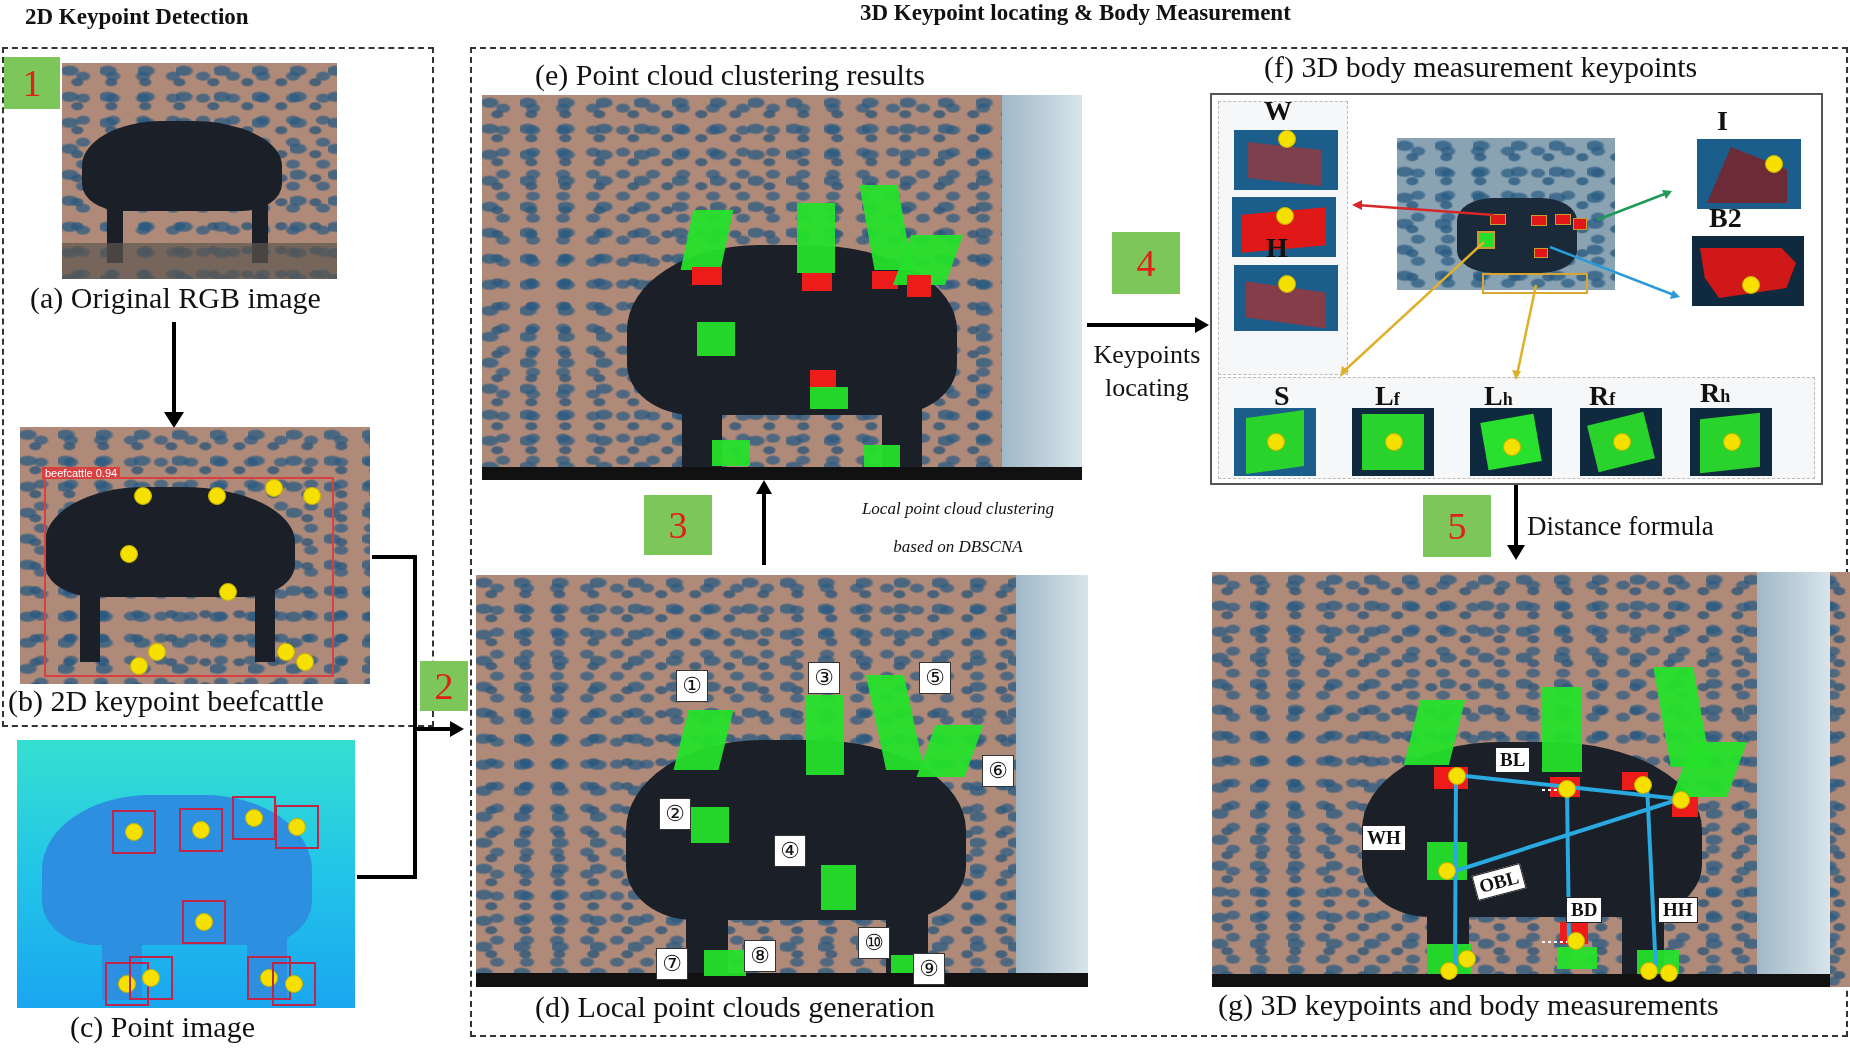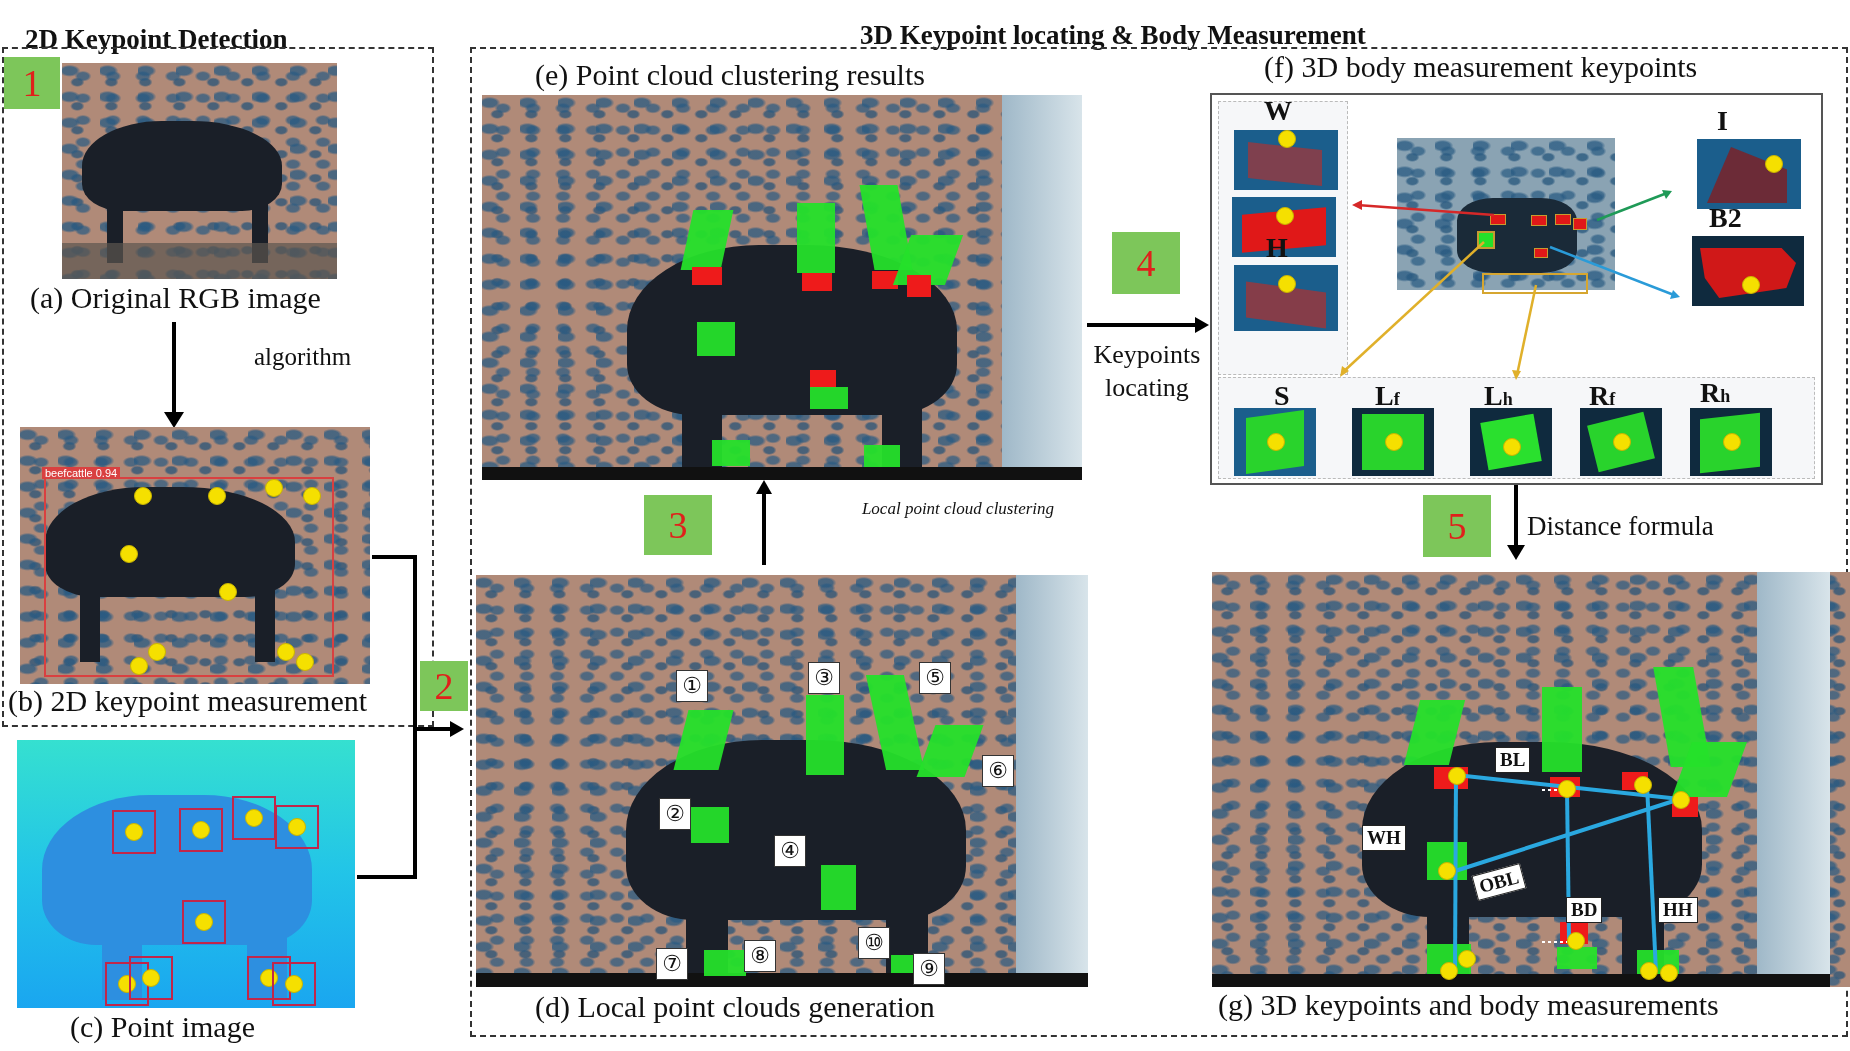--- a/index.html
+++ b/index.html
@@ -1,19 +1,19 @@
 <!DOCTYPE html>
 <html><head>
 <meta charset="utf-8">
 <style>
   html, body { margin:0; padding:0; background:#ffffff; }
   body { width:1850px; height:1051px; position:relative; overflow:hidden;
          font-family:"Liberation Serif","DejaVu Serif",serif; color:#111; }
   .abs { position:absolute; }
-  .section-title { font-weight:bold; font-size:27px; white-space:nowrap;margin-top:20px; }
+  .section-title { font-weight:bold; font-size:23px; white-space:nowrap; }
   .caption { font-size:30px; white-space:nowrap; }
   .dash-box { border:2px dashed #333; box-sizing:border-box; }
   .step { background:#7dc65a; color:#e0201b; font-size:38px; text-align:center;
           display:flex; align-items:center; justify-content:center; }
   .photo { overflow:hidden; }
   .brick { background:
       radial-gradient(ellipse 18px 10px at 20% 30%, rgba(40,90,130,.75) 40%, transparent 60%),
       radial-gradient(ellipse 14px 9px at 70% 60%, rgba(40,90,130,.7) 40%, transparent 60%),
       radial-gradient(ellipse 12px 8px at 45% 80%, rgba(30,80,120,.7) 40%, transparent 60%),
       #b08a78;
@@ -48,41 +48,40 @@
   <div class="abs cow" style="left:20px;top:58px;width:200px;height:90px;"></div>
   <div class="abs" style="left:45px;top:140px;width:16px;height:60px;background:#1a1f28;"></div>
   <div class="abs" style="left:190px;top:140px;width:16px;height:60px;background:#1a1f28;"></div>
   <div class="abs" style="left:0;top:180px;width:275px;height:36px;background:#5d564f;opacity:.7;"></div>
 </div>
 <div class="abs caption" style="left:30px;top:281px;">(a) Original RGB image</div>
 
 <div class="arrow-line" style="left:172px;top:322px;width:4px;height:96px;"></div>
 <div class="abs" style="left:164px;top:412px;width:0;height:0;border-left:10px solid transparent;border-right:10px solid transparent;border-top:16px solid #000;"></div>
 <div class="abs body-text" style="left:175px;top:340px;width:255px;">
-  <div>algorithm</div>
 </div>
 
 <div class="abs photo brick" style="left:20px;top:427px;width:350px;height:257px;">
   <div class="abs cow" style="left:25px;top:60px;width:250px;height:110px;"></div>
   <div class="abs" style="left:60px;top:160px;width:20px;height:75px;background:#1a1f28;"></div>
   <div class="abs" style="left:235px;top:160px;width:20px;height:75px;background:#1a1f28;"></div>
   <div class="abs" style="left:24px;top:50px;width:290px;height:200px;border:2px solid #d94040;box-sizing:border-box;"></div>
   <div class="abs" style="left:22px;top:40px;font-family:'Liberation Sans',sans-serif;font-size:11px;color:#fff;background:#d94040;padding:0 3px;">beefcattle  0.94</div>
   <div class="kp" style="left:114px;top:60px;"></div>
   <div class="kp" style="left:188px;top:60px;"></div>
   <div class="kp" style="left:245px;top:52px;"></div>
   <div class="kp" style="left:283px;top:60px;"></div>
   <div class="kp" style="left:100px;top:118px;"></div>
   <div class="kp" style="left:199px;top:156px;"></div>
   <div class="kp" style="left:128px;top:216px;"></div>
   <div class="kp" style="left:110px;top:230px;"></div>
   <div class="kp" style="left:257px;top:216px;"></div>
   <div class="kp" style="left:276px;top:226px;"></div>
 </div>
-<div class="abs caption" style="left:8px;top:684px;">(b) 2D keypoint measurement</div>
+<div class="abs caption" style="left:8px;top:684px;">(b) 2D keypoint beefcattle</div>
 
 <div class="abs photo" style="left:17px;top:740px;width:338px;height:268px;background:linear-gradient(180deg,#35e0d0 0%,#22c4e8 50%,#1aa6f0 100%);">
   <div class="abs" style="left:25px;top:55px;width:270px;height:150px;background:#2d8fe0;border-radius:40% 40% 20% 20% / 50% 50% 30% 30%;"></div>
   <div class="abs" style="left:85px;top:190px;width:40px;height:70px;background:#2d8fe0;"></div>
   <div class="abs" style="left:230px;top:190px;width:40px;height:70px;background:#2d8fe0;"></div>
 
   <div class="abs" style="left:95px;top:70px;width:40px;height:40px;border:2px solid #c0264a;">
       <div class="kp" style="left:11px;top:11px;"></div>
     </div>
   <div class="abs" style="left:162px;top:68px;width:40px;height:40px;border:2px solid #c0264a;">
@@ -139,20 +138,21 @@
   <div class="gpatch" style="left:328px;top:292px;width:38px;height:22px;"></div>
   <div class="gpatch" style="left:230px;top:345px;width:38px;height:26px;"></div>
   <div class="gpatch" style="left:382px;top:350px;width:36px;height:22px;"></div>
 </div>
 
 <div class="arrow-line" style="left:762px;top:490px;width:4px;height:75px;"></div>
 <div class="abs" style="left:756px;top:480px;width:0;height:0;border-left:8px solid transparent;border-right:8px solid transparent;border-bottom:14px solid #000;"></div>
 <div class="abs step" style="left:644px;top:495px;width:68px;height:60px;">3</div>
 <div class="abs body-text" style="left:768px;top:490px;width:380px;font-size:17px;line-height:38px;font-style:italic;">
   <div>Local point cloud clustering</div>
+  <div>based on DBSCNA</div>
 </div>
 
 <div class="abs photo brick" style="left:476px;top:575px;width:612px;height:412px;">
   <div class="abs" style="left:540px;top:0;width:72px;height:412px;background:linear-gradient(90deg,#9fb8c8,#d8e4ea);"></div>
   <div class="abs cow" style="left:150px;top:165px;width:340px;height:180px;"></div>
   <div class="abs" style="left:210px;top:320px;width:42px;height:80px;background:#1a1f28;"></div>
   <div class="abs" style="left:410px;top:320px;width:42px;height:80px;background:#1a1f28;"></div>
   <div class="abs" style="left:0;top:398px;width:612px;height:14px;background:#111;"></div>
   <div class="gpatch" style="left:205px;top:135px;width:45px;height:60px;transform:skewX(-14deg);"></div>
   <div class="gpatch" style="left:330px;top:120px;width:38px;height:80px;"></div>

